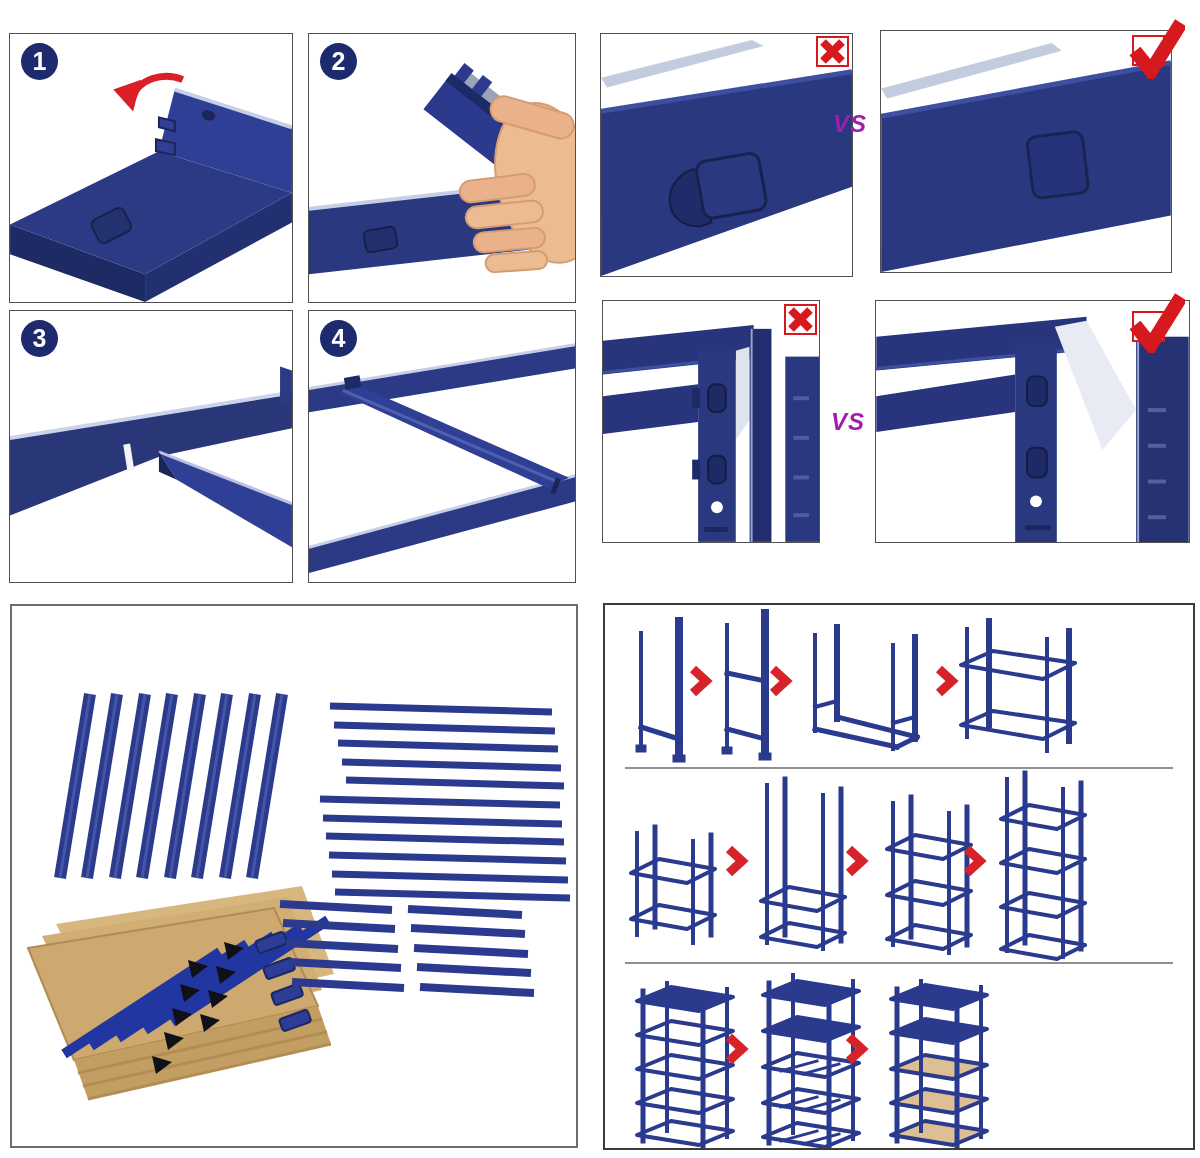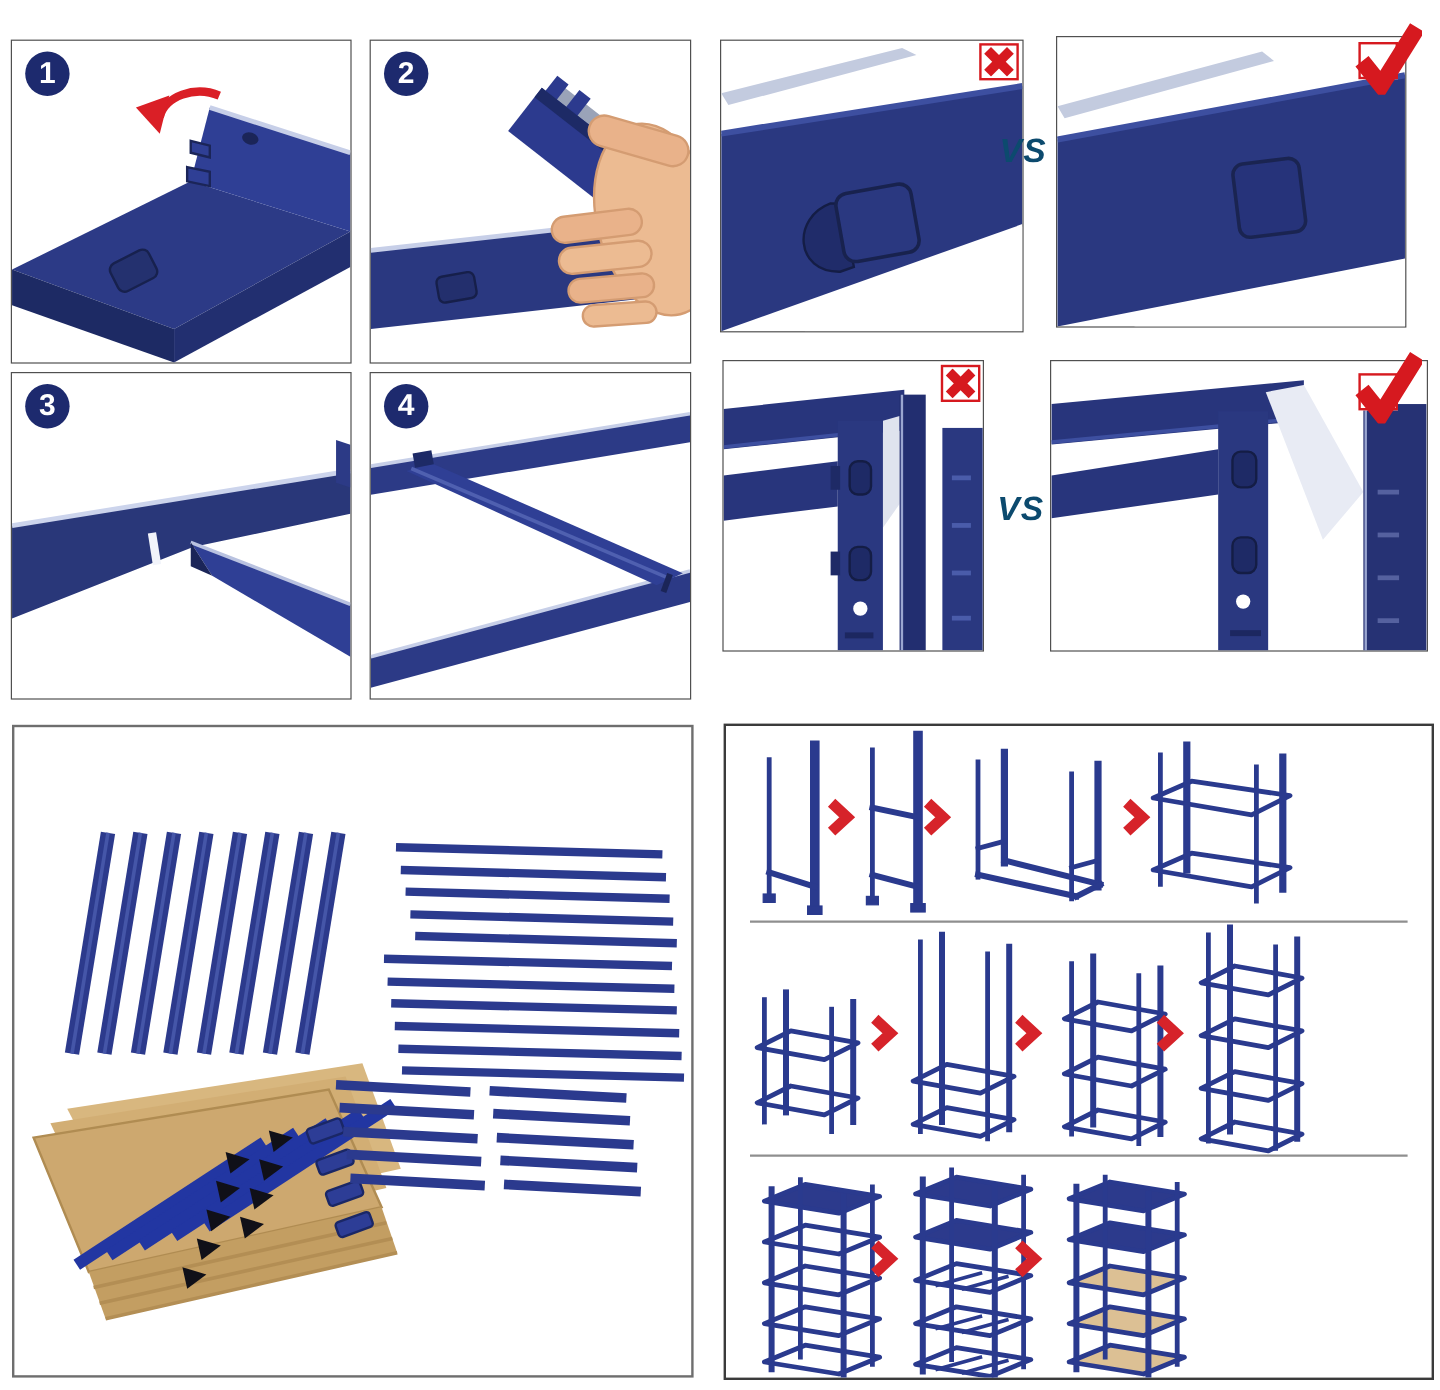--- a/index.html
+++ b/index.html
@@ -3,21 +3,21 @@
 <meta charset="utf-8">
 <style>
   html,body{margin:0;padding:0;background:#fff;}
   .page{position:relative;width:1200px;height:1158px;background:#ffffff;
         font-family:"Liberation Sans",sans-serif;overflow:hidden;}
   .panel{position:absolute;background:#fff;border:1px solid #505050;box-sizing:border-box;overflow:visible;}
   .panel svg.art{position:absolute;left:0;top:0;width:100%;height:100%;display:block;}
   .badge{position:absolute;left:11px;top:9px;width:37px;height:37px;border-radius:50%;
          background:#1d2a6e;color:#fff;display:flex;align-items:center;justify-content:center;
          font-size:25px;font-weight:bold;z-index:3;}
-  .vs{position:absolute;color:#0c4a6e;font-weight:bold;font-style:italic;font-size:28px;
+  .vs{position:absolute;color:#a21caf;font-weight:bold;font-style:italic;font-size:24px;
       letter-spacing:1px;z-index:3;}
   .markbox{position:absolute;width:33px;height:31px;border:2px solid #d6191f;background:#fff;
            box-sizing:border-box;z-index:4;display:flex;align-items:center;justify-content:center;}
   .overcheck{position:absolute;z-index:5;}
   .bl-border{border:2px solid #6e6e6e;}
   .br-border{border:2px solid #3b3b3b;}
 </style>
 </head>
 <body>
 

